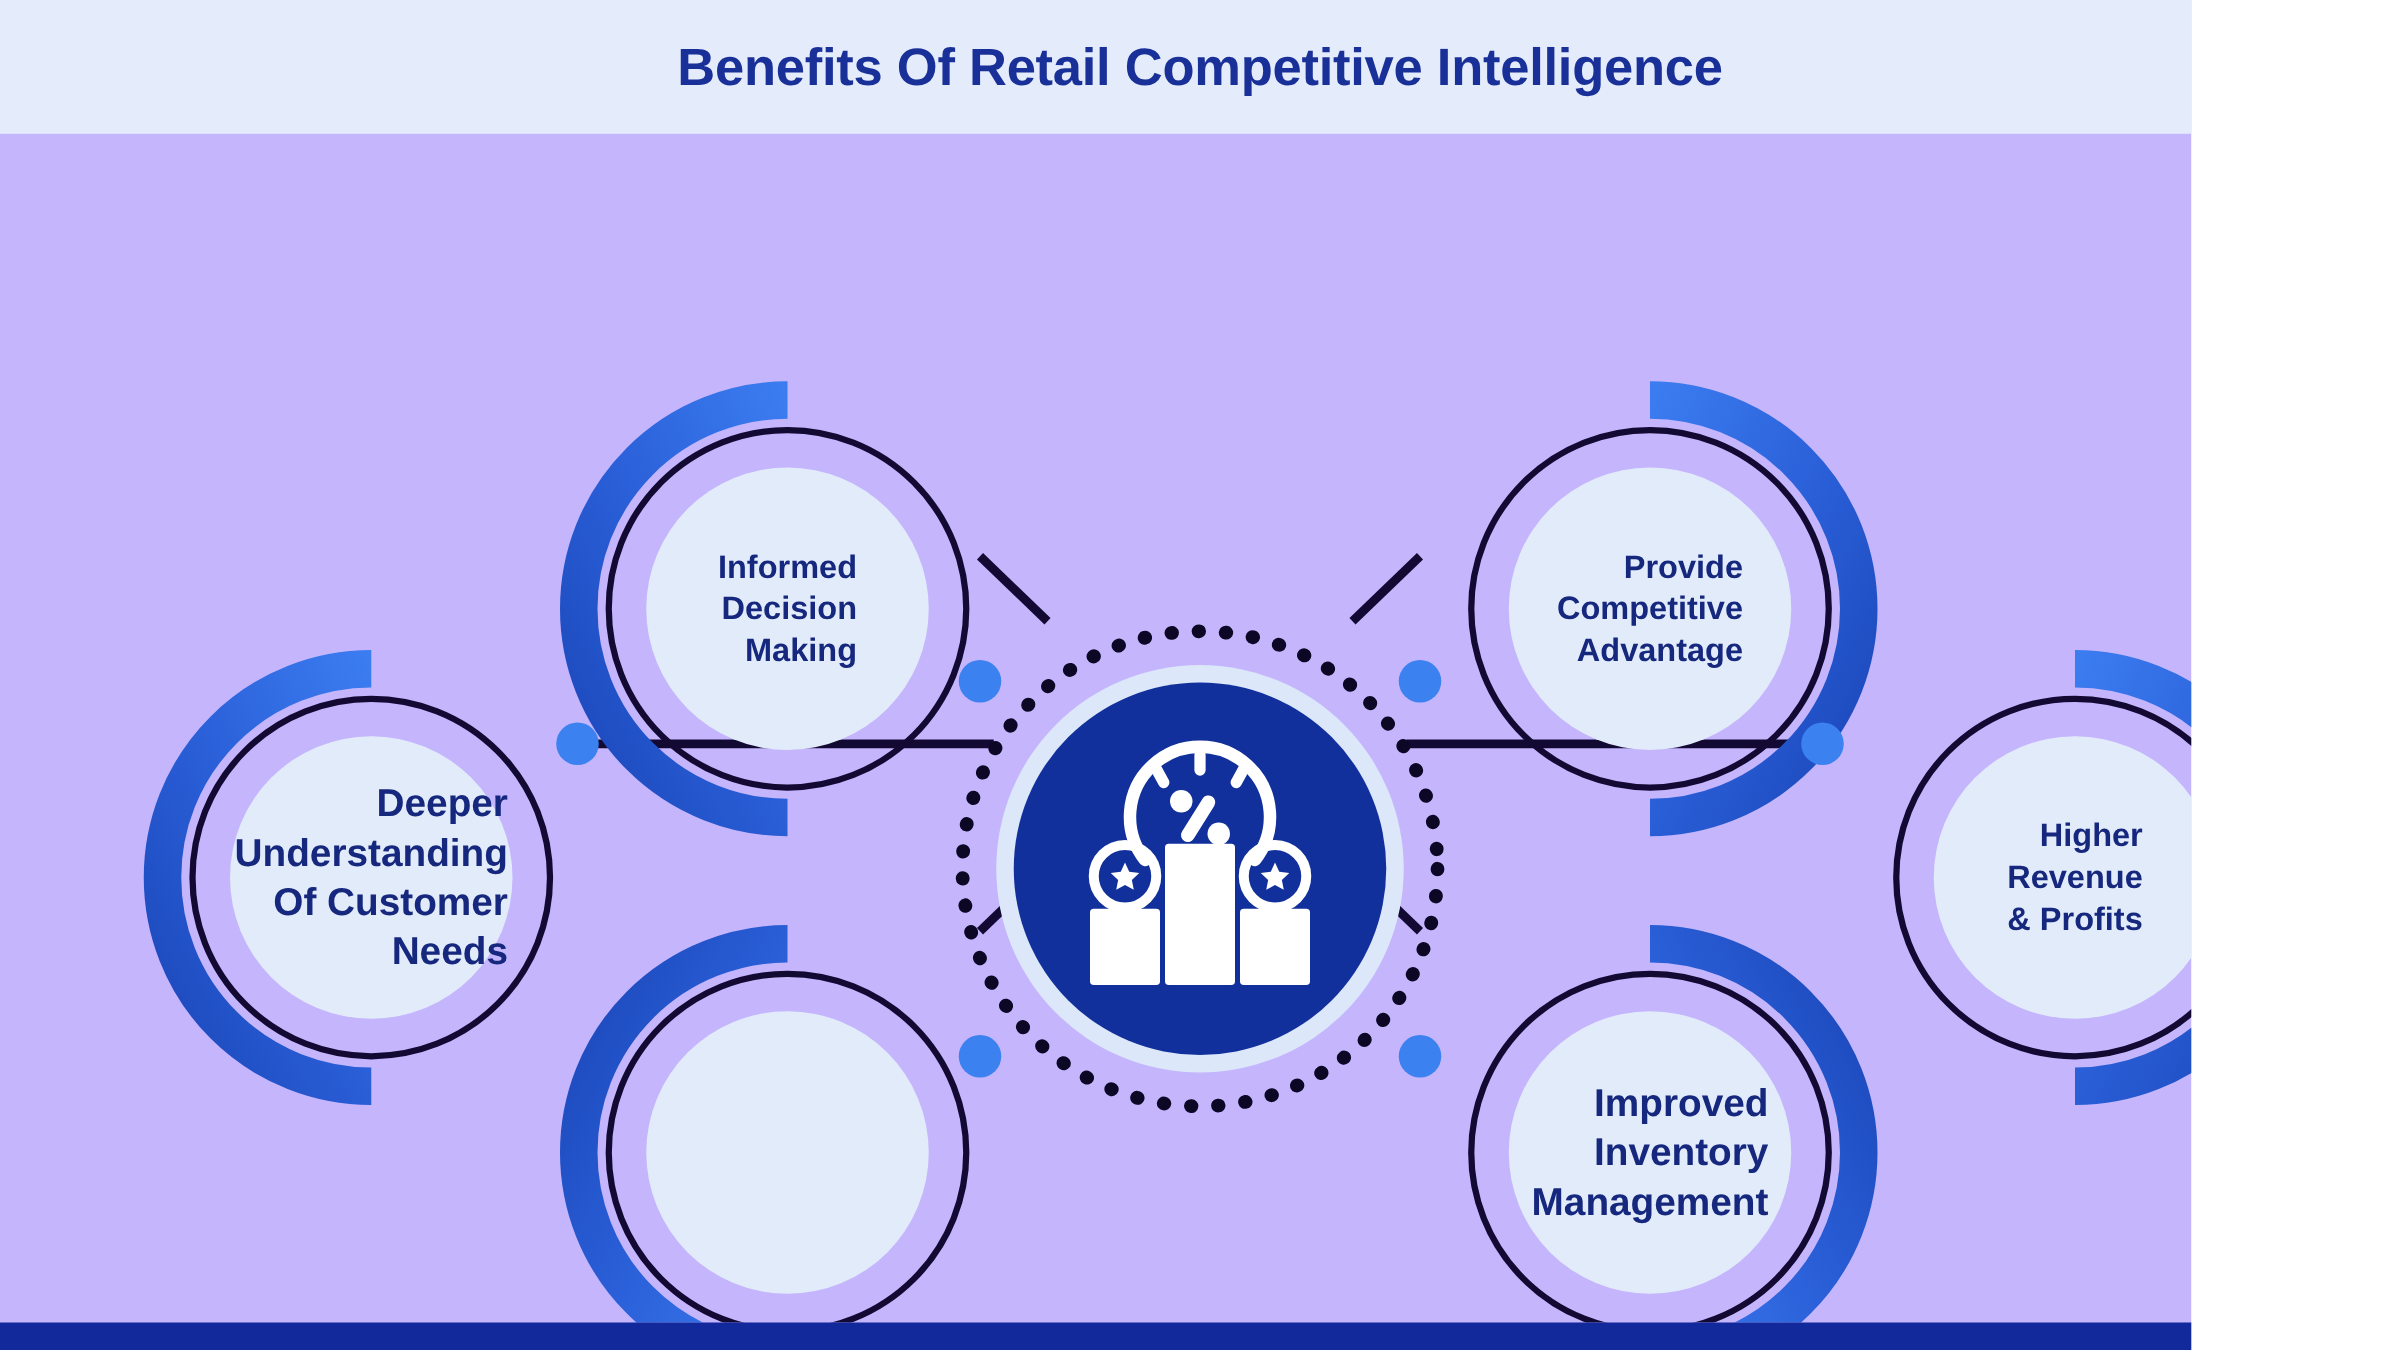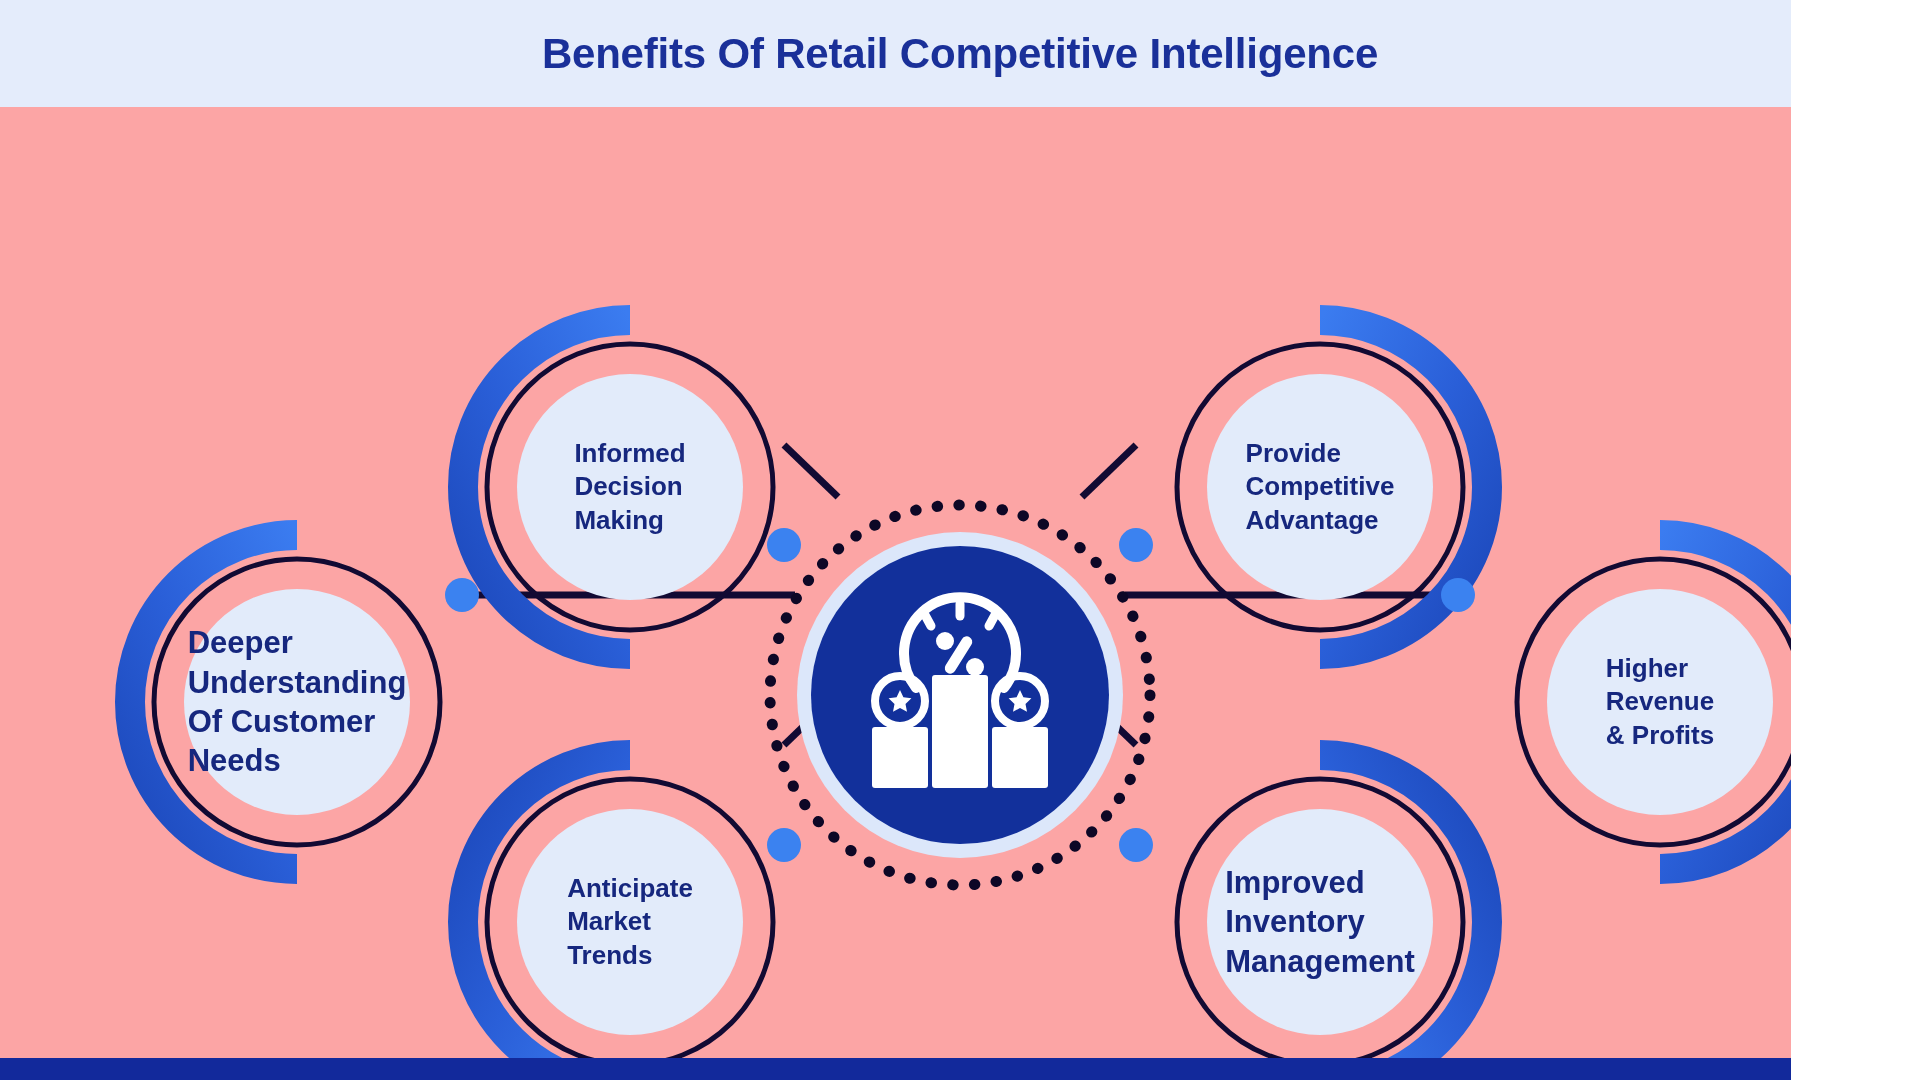--- a/index.html
+++ b/index.html
@@ -7,23 +7,22 @@
     padding: 0;
     background: #ffffff;
   }
   body {
     font-family: "Liberation Sans", sans-serif;
   }
   #canvas {
     position: relative;
     width: 1753px;
     height: 1080px;
-    background: #fca5a5;
+    background: #c4b5fd;
     overflow: hidden;
-    padding-left: 38px;
   }
 
   
   .header-band {
     position: absolute;
     left: 0;
     top: 0;
     width: 1920px;
     height: 107px;
     background: #e4ecfb;
@@ -67,21 +66,21 @@
     left: 0;
     top: 0;
   }
 
   
   .node-label {
     position: absolute;
     display: flex;
     align-items: center;
     justify-content: center;
-    text-align: left;
+    text-align: right;
     color: #16277e;
     font-weight: bold;
     font-size: 26px;
     line-height: 1.27;
     pointer-events: none;
     white-space: pre-line;
   }
   .node-label.wide { font-size: 31px; }
 </style>
 </head>
@@ -220,23 +219,20 @@
 
     <div class="node-label wide" style="left:137px; top:455px; width:320px; height:280px;">Deeper
 Understanding
 Of Customer
 Needs</div>
 
     <div class="node-label" style="left:490px; top:250px; width:280px; height:260px;">Informed
 Decision
 Making</div>
 
-    <div class="node-label" style="left:490px; top:685px; width:280px; height:260px;">Anticipate
-Market
-Trends</div>
 
     <div class="node-label" style="left:1180px; top:250px; width:280px; height:260px;">Provide
 Competitive
 Advantage</div>
 
     <div class="node-label" style="left:1520px; top:465px; width:280px; height:260px;">Higher
 Revenue
 &amp; Profits</div>
 
     <div class="node-label wide" style="left:1176px; top:685px; width:288px; height:260px;">Improved

